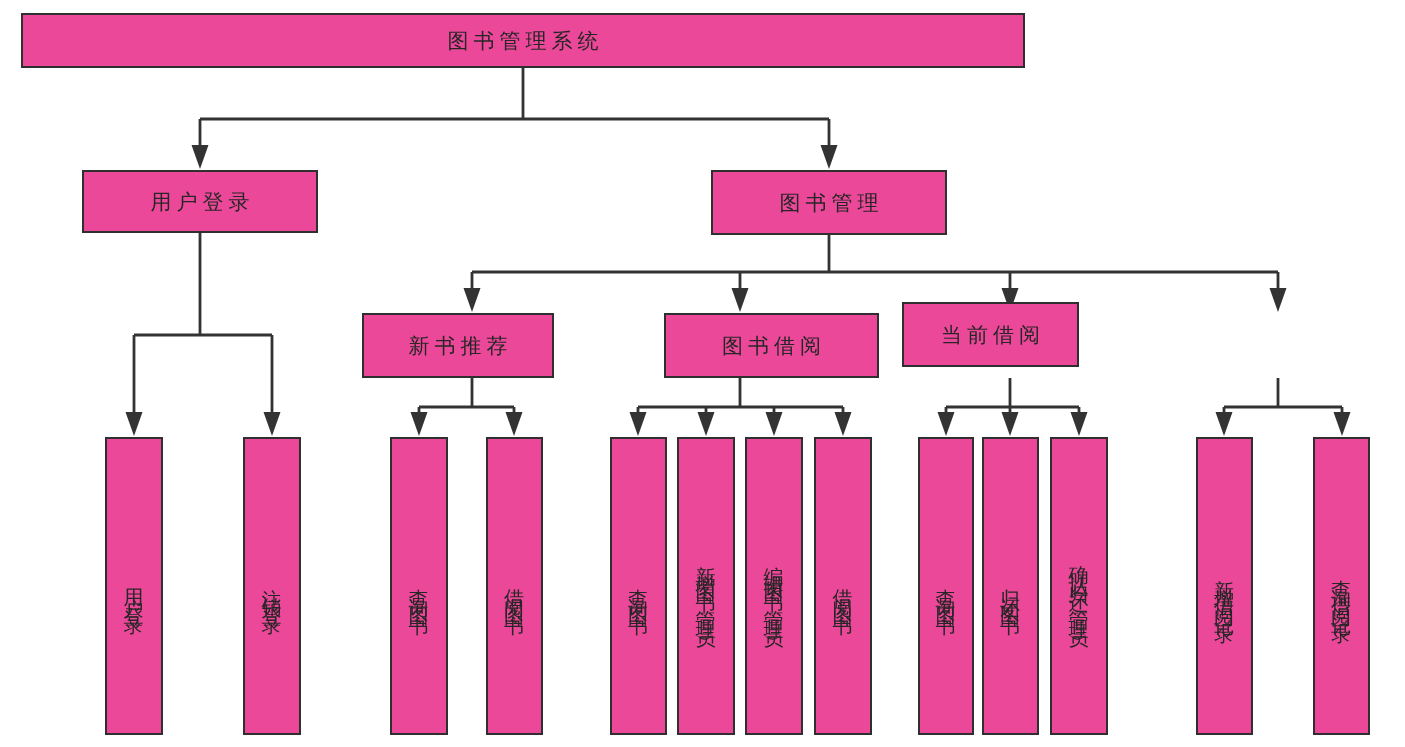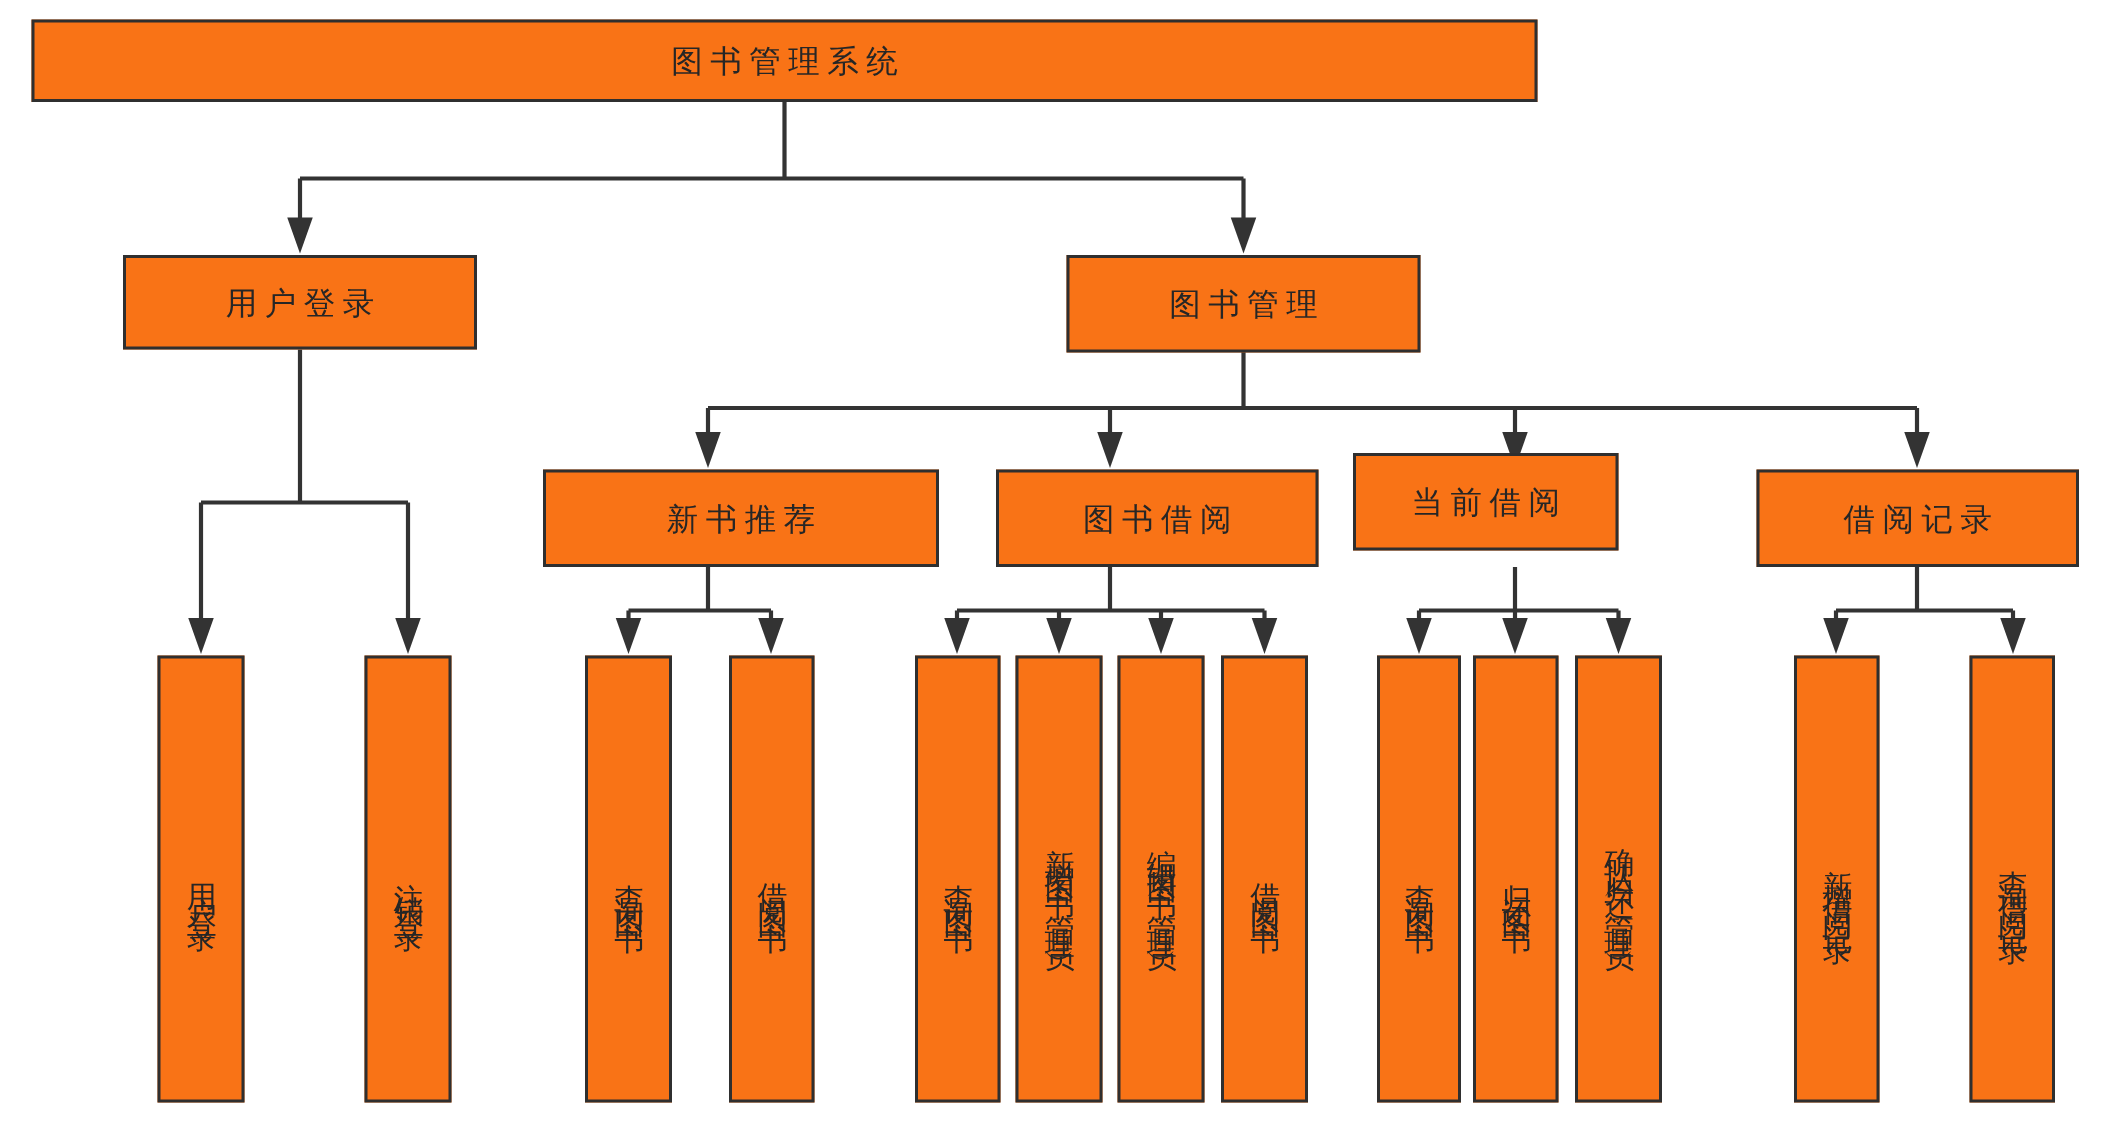--- a/index.html
+++ b/index.html
@@ -4,21 +4,21 @@
 <style>
   html,body{margin:0;padding:0;background:#ffffff;}
   .canvas{
     position:relative;width:1405px;height:747px;background:#ffffff;overflow:hidden;
     font-family:"Liberation Sans",sans-serif;color:#262626;
   }
   .wires{position:absolute;left:0;top:0;}
   .ln path{stroke:#333333;stroke-width:2.8;fill:none;}
   .ar polygon{fill:#333333;stroke:none;}
   .node{
-    position:absolute;box-sizing:border-box;border:2.5px solid #2f2f2f;background:#f97316;
+    position:absolute;box-sizing:border-box;border:2.5px solid #2f2f2f;background:#ec4899;
     display:flex;align-items:center;justify-content:center;
     font-size:21px;letter-spacing:5px;white-space:nowrap;
   }
   .node span{margin-right:-5px;}
   .leaf{font-size:20px;letter-spacing:9px;}
   .leaf span{
     writing-mode:vertical-rl;text-orientation:mixed;
     margin-right:0;margin-bottom:-9px;line-height:1;
   }
   .watermark{
@@ -101,31 +101,28 @@
     <span>图书管理系统</span>
   </div>
 
   <div class="node" style="left:82px;top:170px;width:236px;height:63px">
     <span>用户登录</span>
   </div>
   <div class="node" style="left:711px;top:170px;width:236px;height:65px">
     <span>图书管理</span>
   </div>
 
-  <div class="node" style="left:362px;top:313px;width:264px;height:65px">
+  <div class="node" style="left:362px;top:313px;width:192px;height:65px">
     <span>新书推荐</span>
   </div>
   <div class="node" style="left:664px;top:313px;width:215px;height:65px">
     <span>图书借阅</span>
   </div>
   <div class="node" style="left:902px;top:302px;width:177px;height:65px">
     <span>当前借阅</span>
-  </div>
-  <div class="node" style="left:1171px;top:313px;width:215px;height:65px">
-    <span>借阅记录</span>
   </div>
 
   <div class="node leaf" style="left:105px;top:437px;width:58px;height:298px">
     <span>用户登录</span>
   </div>
   <div class="node leaf" style="left:243px;top:437px;width:58px;height:298px">
     <span>注销登录</span>
   </div>
 
   <div class="node leaf" style="left:390px;top:437px;width:58px;height:298px">

